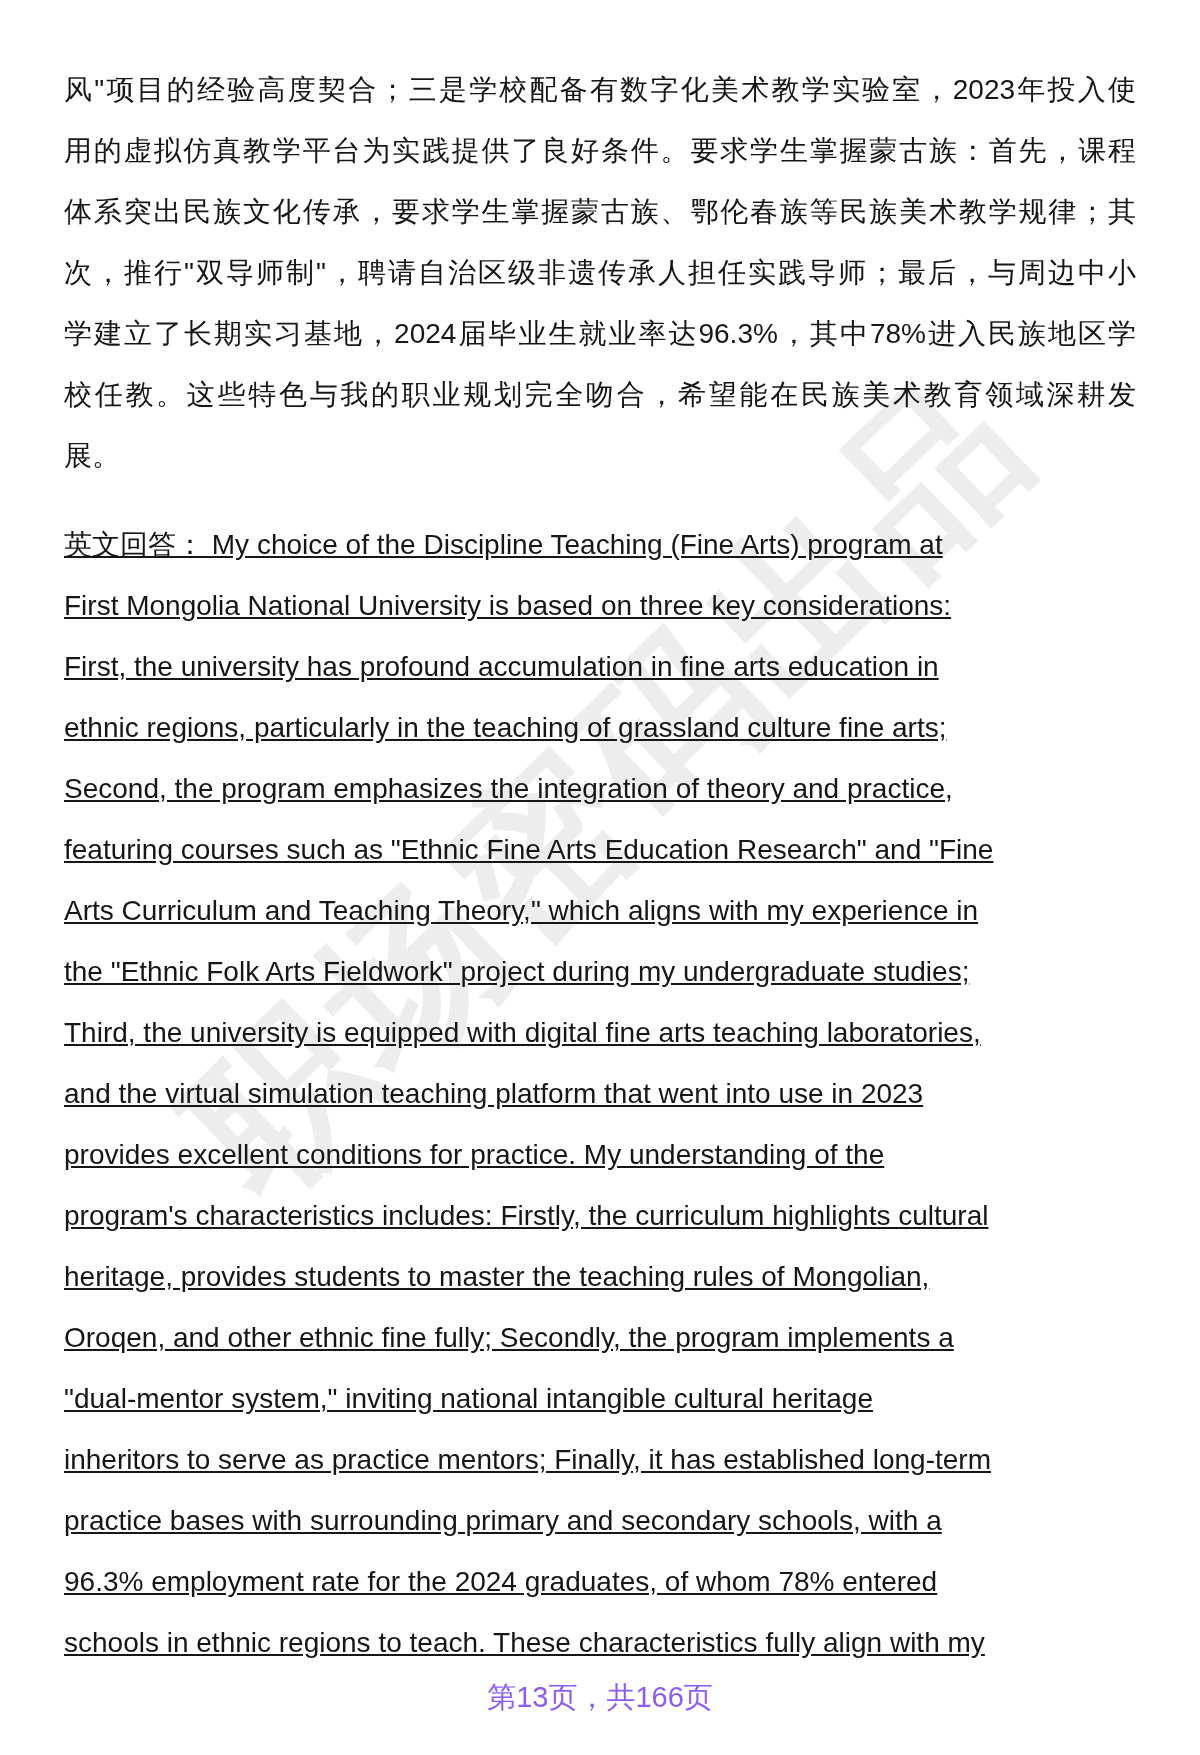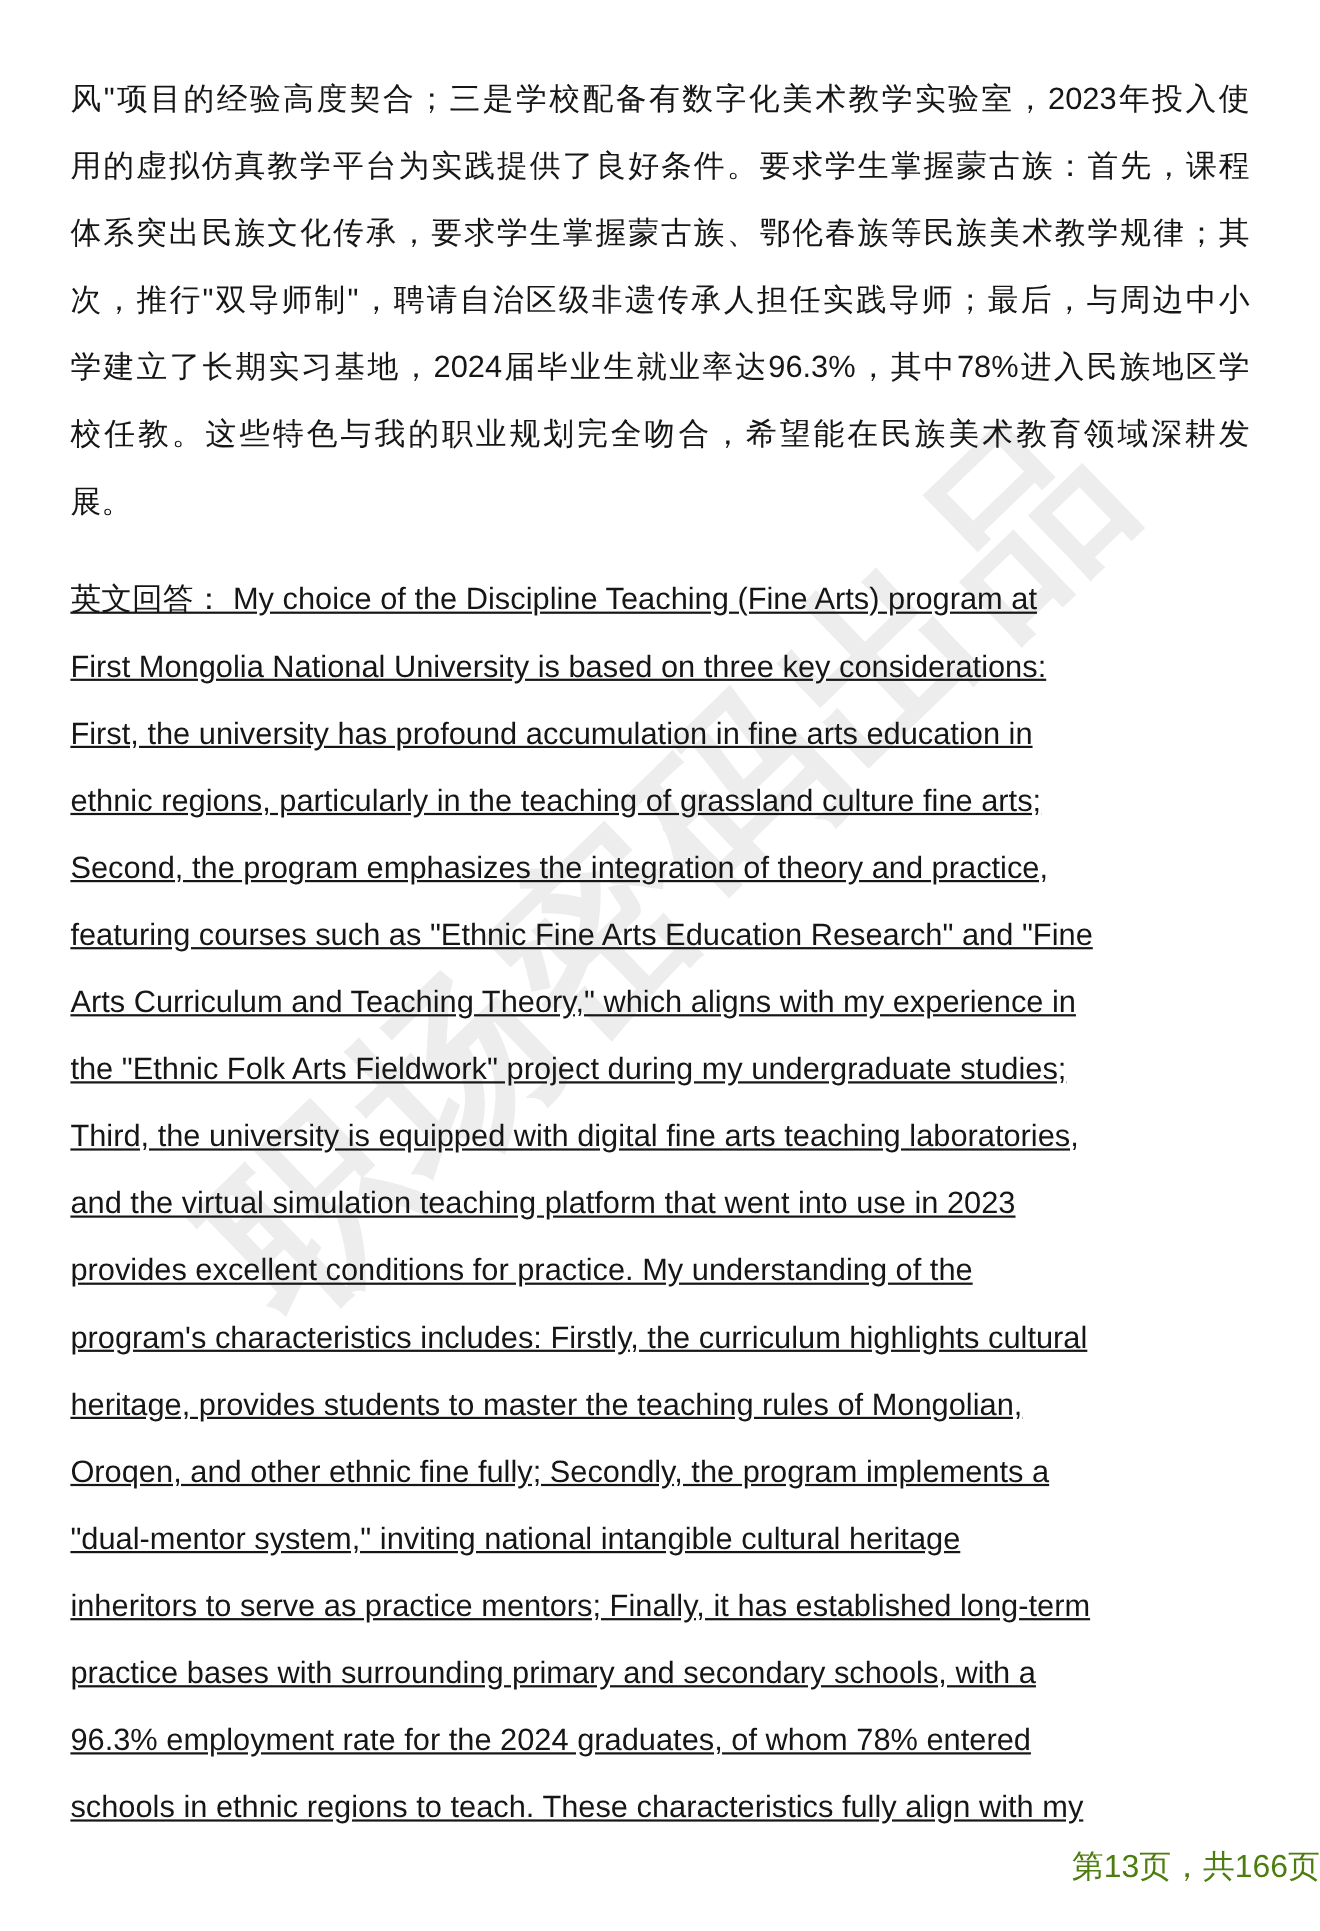--- a/index.html
+++ b/index.html
@@ -51,24 +51,24 @@
     text-decoration: underline;
   }
   .para-en {
     margin-top: 28px;
   }
   .footer {
     position: absolute;
     left: 0;
     width: 1200px;
     top: 1676px;
-    text-align: right;
+    text-align: center;
     font-size: 29px;
     line-height: 42px;
-    color: #4d7c0f;
+    color: #8b5cf6;
     z-index: 1;
   }
 </style>
 </head>
 <body>
 
 <div class="page">
 
   <div class="watermark">职场密码出品</div>
 

